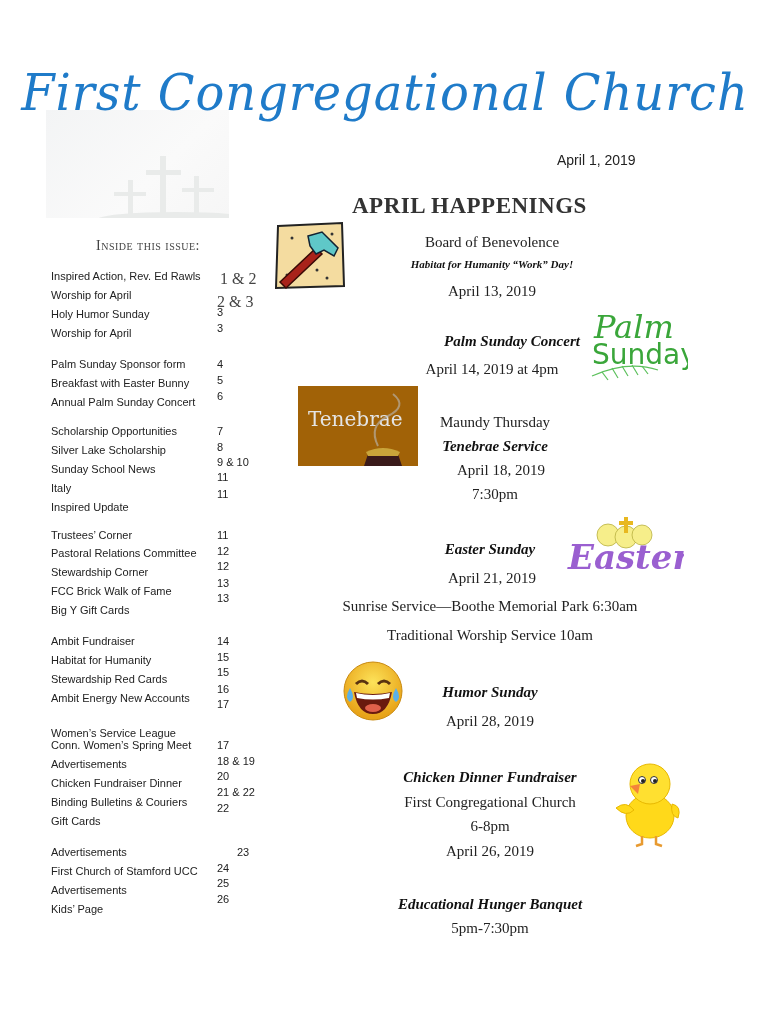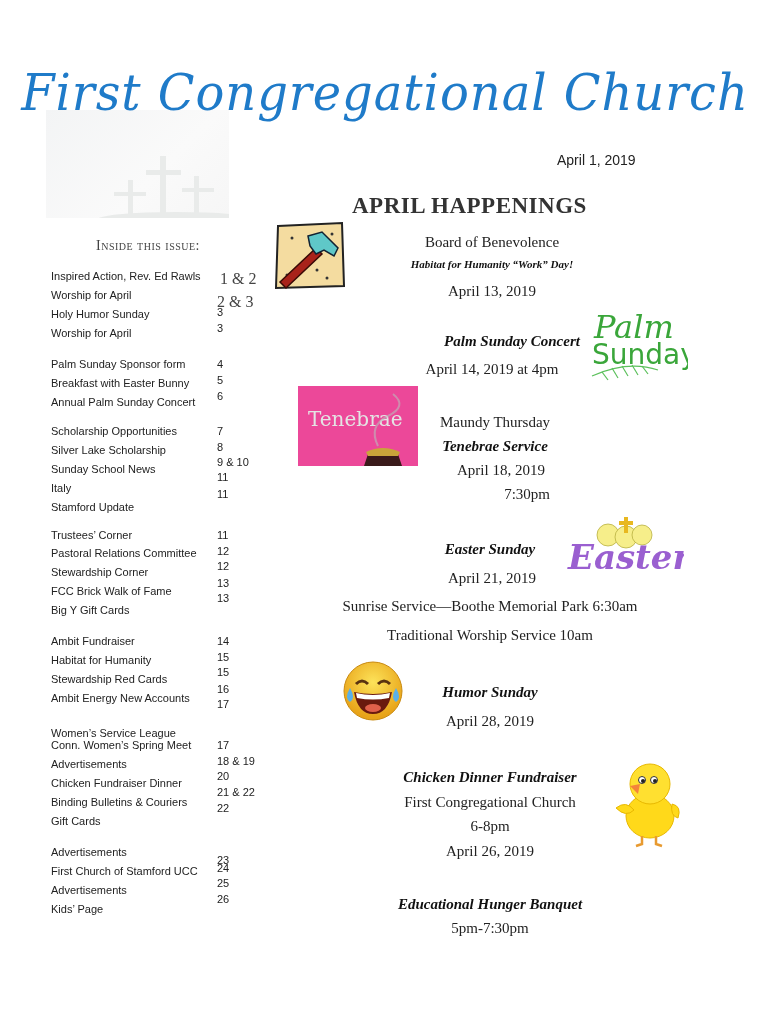--- a/index.html
+++ b/index.html
@@ -86,21 +86,21 @@
 
   <div class="toc-group" style="top:425px;">
     <div class="toc-item" style="top:0px;">Scholarship Opportunities</div>
     <div class="toc-page" style="top:0px;">7</div>
     <div class="toc-item" style="top:19px;">Silver Lake Scholarship</div>
     <div class="toc-page" style="top:16px;">8</div>
     <div class="toc-item" style="top:38px;">Sunday School News</div>
     <div class="toc-page" style="top:31px;">9 &amp; 10</div>
     <div class="toc-item" style="top:57px;">Italy</div>
     <div class="toc-page" style="top:46px;">11</div>
-    <div class="toc-item" style="top:76px;">Stamford Update</div>
+    <div class="toc-item" style="top:76px;">Inspired Update</div>
     <div class="toc-page" style="top:63px;">11</div>
   </div>
 
   <div class="toc-group" style="top:529px;">
     <div class="toc-item" style="top:0px;">Trustees’ Corner</div>
     <div class="toc-page" style="top:0px;">11</div>
     <div class="toc-item" style="top:18px;">Pastoral Relations Committee</div>
     <div class="toc-page" style="top:16px;">12</div>
     <div class="toc-item" style="top:37px;">Stewardship Corner</div>
     <div class="toc-page" style="top:31px;">12</div>
@@ -131,21 +131,21 @@
     <div class="toc-item" style="top:38px;">Chicken Fundraiser Dinner</div>
     <div class="toc-page" style="top:31px;">20</div>
     <div class="toc-item" style="top:57px;">Binding Bulletins &amp; Couriers</div>
     <div class="toc-page" style="top:47px;">21 &amp; 22</div>
     <div class="toc-item" style="top:76px;">Gift Cards</div>
     <div class="toc-page" style="top:63px;">22</div>
   </div>
 
   <div class="toc-group" style="top:846px;">
     <div class="toc-item" style="top:0px;">Advertisements</div>
-    <div class="toc-page" style="top:8px;">23</div>
+    <div class="toc-page" style="top:0px;margin-left:20px;">23</div>
     <div class="toc-item" style="top:19px;">First Church of Stamford UCC</div>
     <div class="toc-page" style="top:16px;">24</div>
     <div class="toc-item" style="top:38px;">Advertisements</div>
     <div class="toc-page" style="top:31px;">25</div>
     <div class="toc-item" style="top:57px;">Kids’ Page</div>
     <div class="toc-page" style="top:47px;">26</div>
   </div>
 </div>
 
 <div class="happenings-title">APRIL HAPPENINGS</div>
@@ -179,32 +179,32 @@
       <path d="M4 74 Q40 58 70 68"></path>
         <path d="M14 70 L20 78"></path>
         <path d="M24 66 L30 76"></path>
         <path d="M34 64 L40 74"></path>
         <path d="M44 63 L50 73"></path>
         <path d="M54 64 L60 72"></path>
     </g>
   </svg>
 </div>
 
-<div class="img" style="left:298px; top:386px; width:120px; height:80px; background:#ec4899;">
+<div class="img" style="left:298px; top:386px; width:120px; height:80px; background:#a16207;">
   <svg width="120" height="80" viewBox="0 0 120 80">
     <text x="10" y="40" font-family="DejaVu Serif, serif" font-size="20" fill="#e4e4e4">Tenebrae</text>
     <path d="M80 60 Q70 40 90 30 Q110 20 95 8" stroke="#bbb" stroke-width="2" fill="none" opacity="0.6"></path>
     <path d="M70 68 L100 68 L104 80 L66 80 Z" fill="#3a1a1a"></path>
     <path d="M68 66 Q85 58 102 66 L100 70 L70 70 Z" fill="#c9a43a"></path>
   </svg>
 </div>
 <div class="evt" style="left:420px; width:150px; top:414px;">Maundy Thursday</div>
 <div class="evt bold" style="left:405px; width:180px; top:438px;">Tenebrae Service</div>
 <div class="evt" style="left:426px; width:150px; top:462px;">April 18, 2019</div>
-<div class="evt" style="left:400px; width:150px; top:486px;text-align:right;">7:30pm</div>
+<div class="evt" style="left:420px; width:150px; top:486px;">7:30pm</div>
 
 <div class="evt bold" style="left:410px; width:160px; top:541px;">Easter Sunday</div>
 <div class="img" style="left:566px; top:515px; width:118px; height:60px;">
   <svg width="118" height="60" viewBox="0 0 118 60">
     <g fill="#f6ee8a" stroke="#b8b040" stroke-width="0.8">
       <circle cx="42" cy="20" r="11"></circle>
         <circle cx="60" cy="22" r="11"></circle>
         <circle cx="76" cy="20" r="10"></circle>
     </g>
     <rect x="58" y="2" width="4" height="16" fill="#e8b820"></rect>

